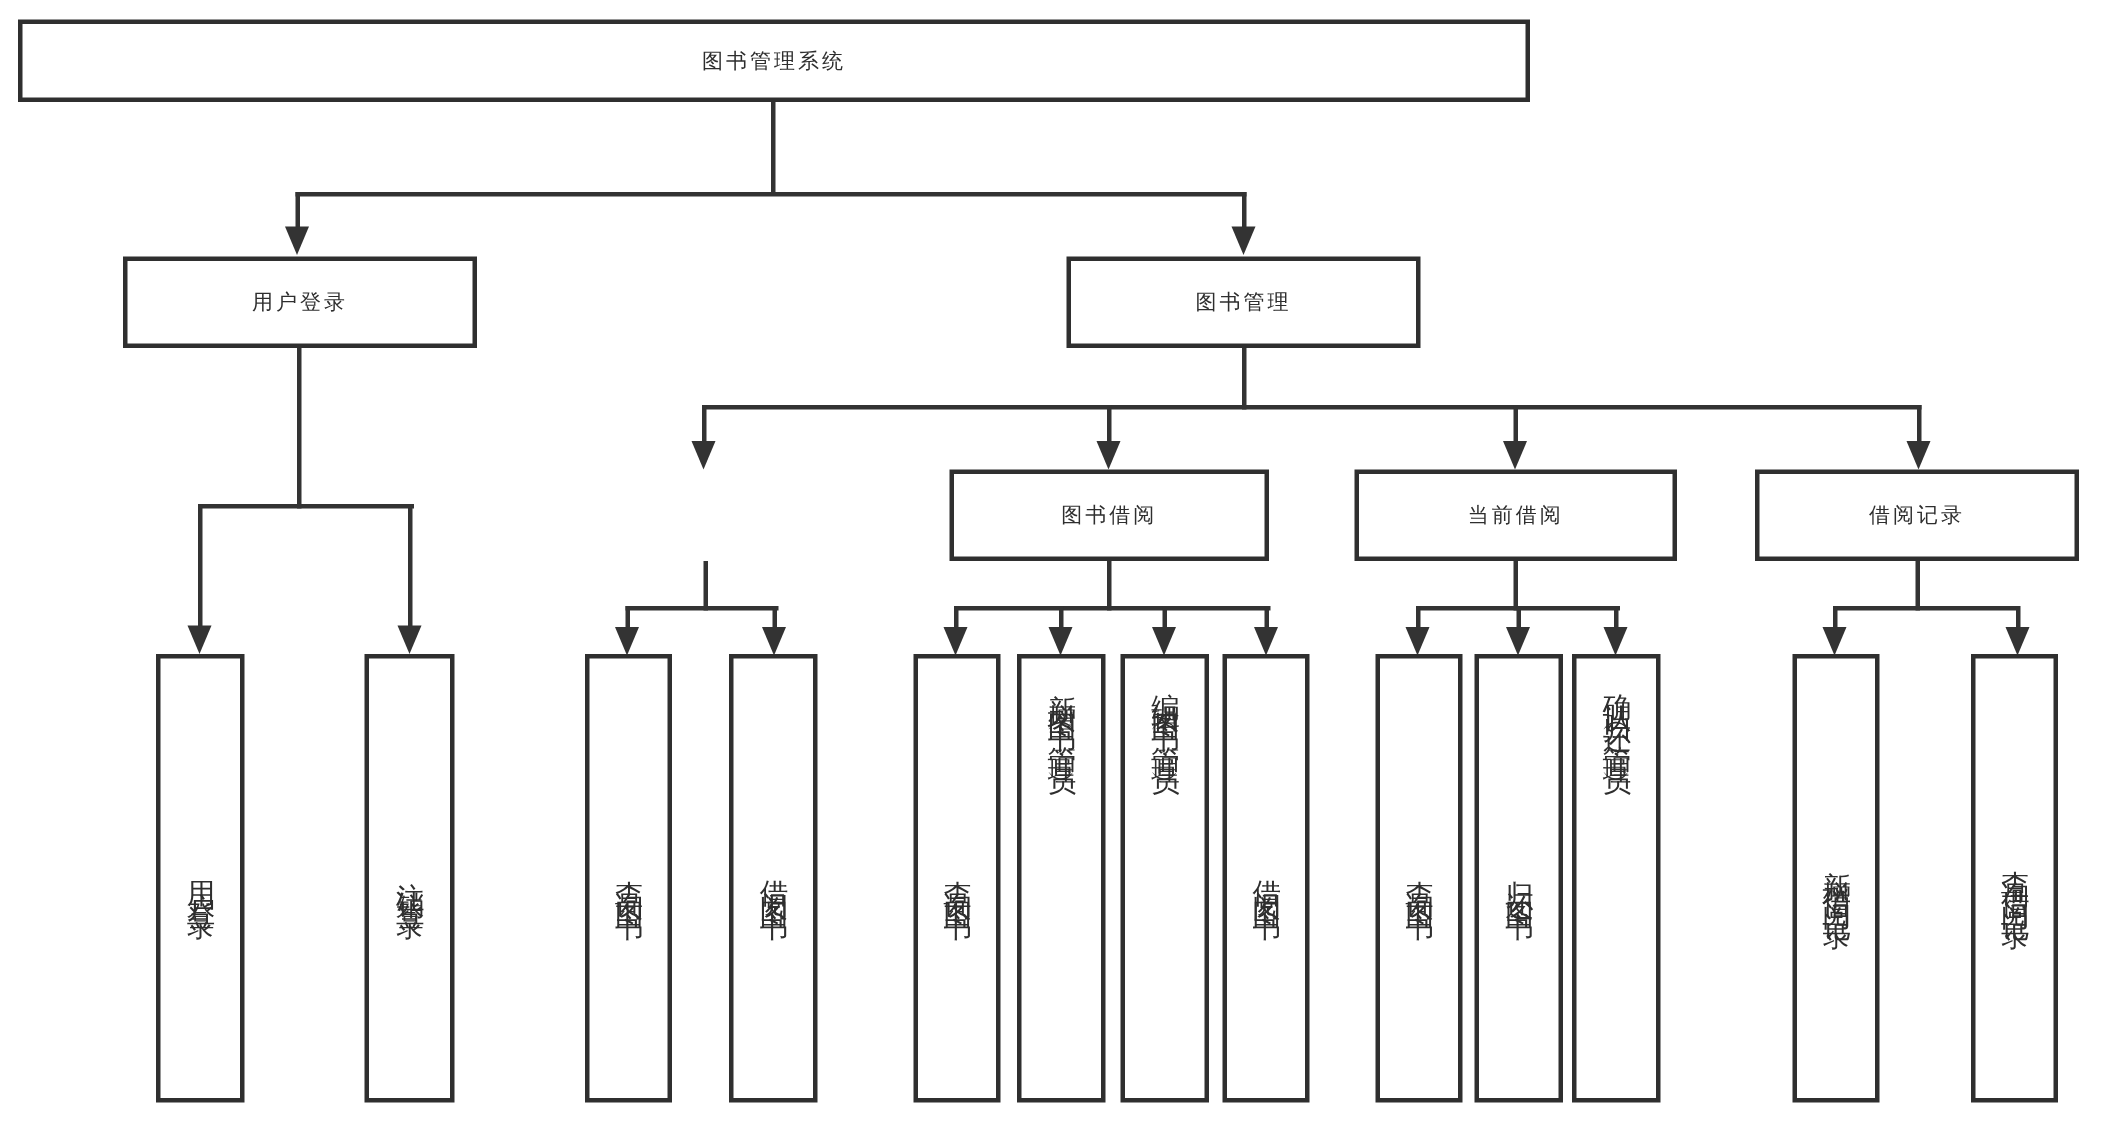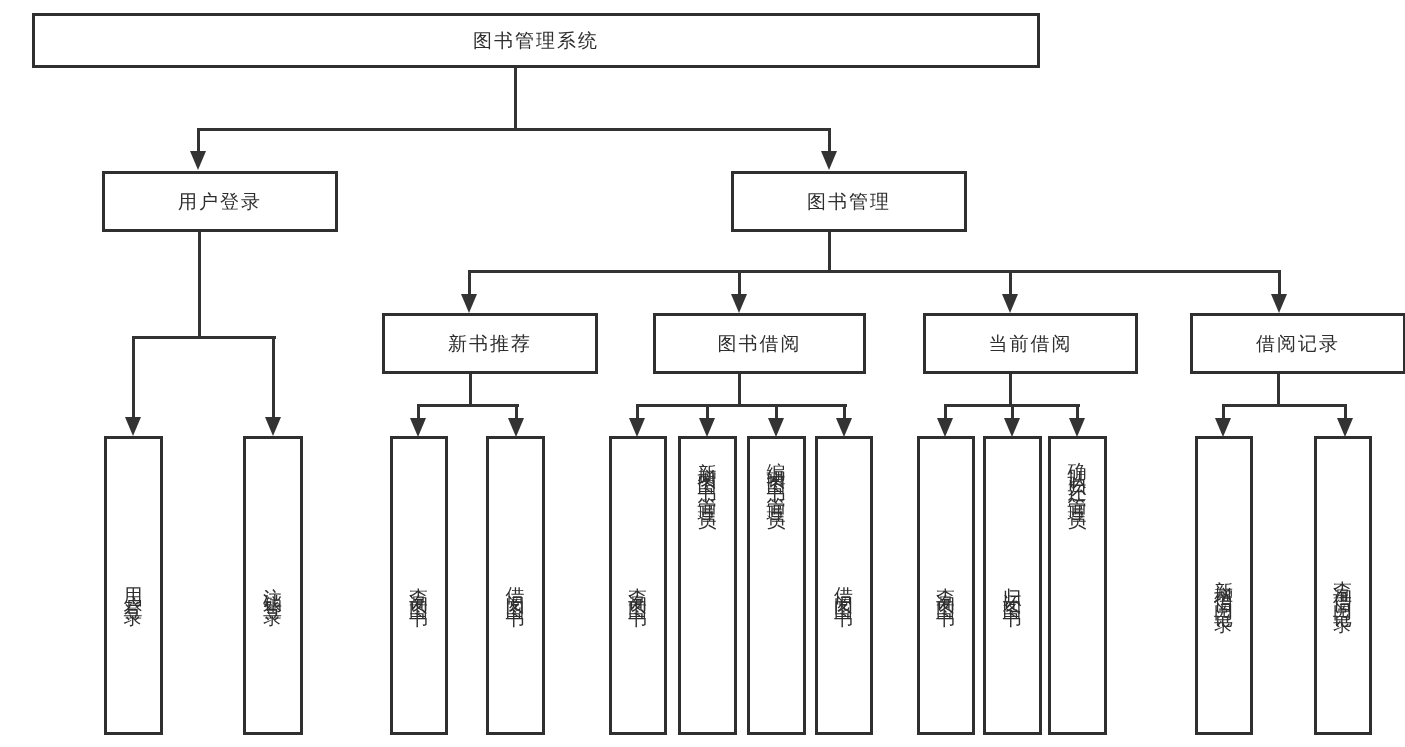--- a/index.html
+++ b/index.html
@@ -12,25 +12,24 @@
     color: #2e2e2e;
     overflow: hidden;
   }
   .box {
     position: absolute;
     border: 3px solid #2f2f2f;
     background: #ffffff;
     display: flex;
     align-items: center;
     justify-content: center;
-    font-size: 19px;
+    font-size: 14px;
     letter-spacing: 2px;
     box-sizing: border-box;
     z-index: 2;
-    margin-left: 20px;
   }
   .leaf {
     position: absolute;
     border: 3px solid #2f2f2f;
     background: #ffffff;
     display: flex;
     align-items: center;
     justify-content: center;
     box-sizing: border-box;
     z-index: 2;
@@ -98,23 +97,20 @@
   <div class="hline" style="left:468px; top:270px; width:813px;"></div>
   <div class="vline" style="left:468px; top:270px; height:25px;"></div>
   <div class="ahead" style="left:461px; top:294px;"></div>
   <div class="vline" style="left:738px; top:270px; height:25px;"></div>
   <div class="ahead" style="left:731px; top:294px;"></div>
   <div class="vline" style="left:1009px; top:270px; height:25px;"></div>
   <div class="ahead" style="left:1002px; top:294px;"></div>
   <div class="vline" style="left:1278px; top:270px; height:25px;"></div>
   <div class="ahead" style="left:1271px; top:294px;"></div>
 
-  <div class="box" style="left:362px; top:313px; width:216px; height:61px;">
-    <span>新书推荐</span>
-  </div>
   <div class="box" style="left:903px; top:313px; width:215px; height:61px;">
     <span>当前借阅</span>
   </div>
   <div class="box" style="left:633px; top:313px; width:213px; height:61px;">
     <span>图书借阅</span>
   </div>
   <div class="box" style="left:1170px; top:313px; width:216px; height:61px;text-align:right;">
     <span>借阅记录</span>
   </div>
 

